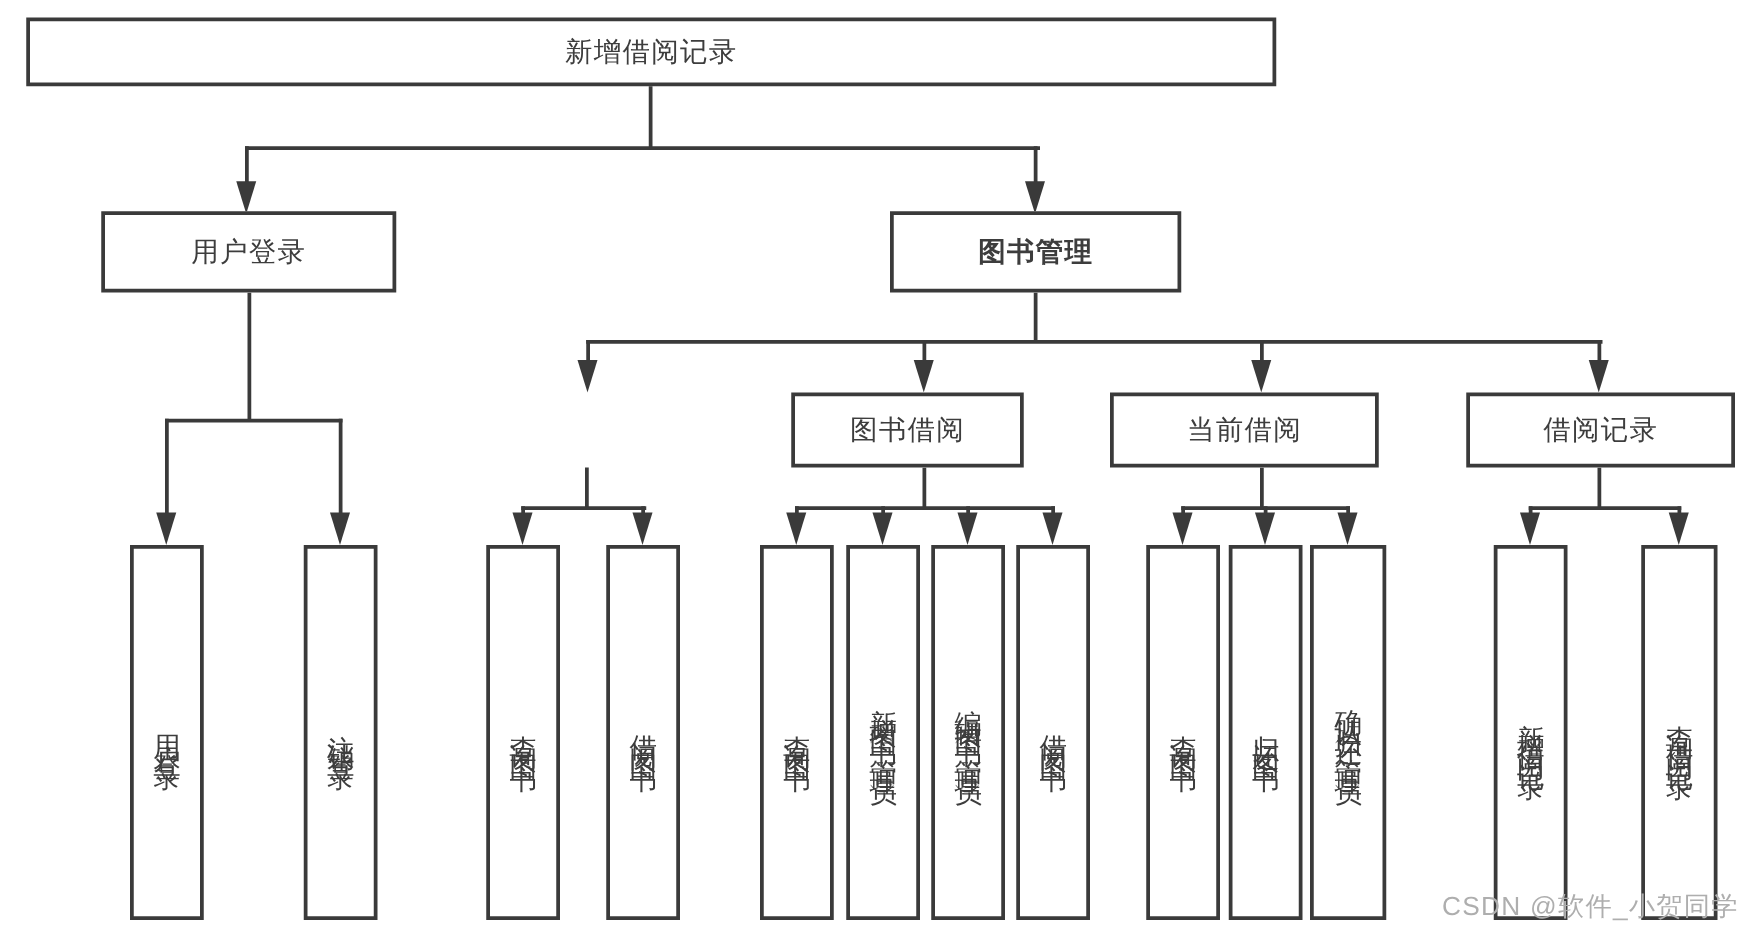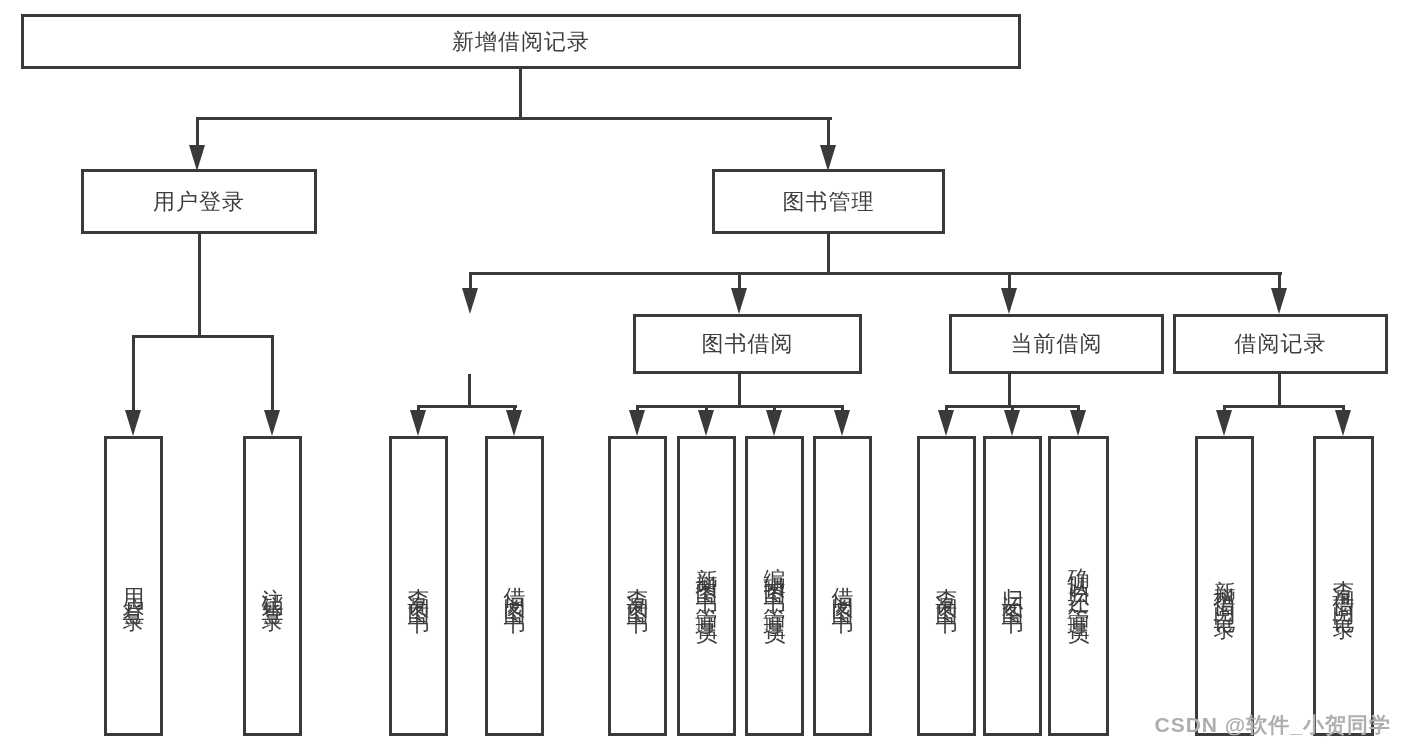--- a/index.html
+++ b/index.html
@@ -48,21 +48,20 @@
     border-top:26px solid var(--line);
     z-index:1;
   }
   .watermark{
     position:absolute;
     color:var(--watermark);
     font-size:21px;
     letter-spacing:1px;
     z-index:3;
     white-space:nowrap;
-    font-weight:bold;
   }
 </style>
 </head>
 <body>
 
 <div id="canvas">
 
   <div class="box" style="left:21px;top:14px;width:1000px;height:55px;">
     <span>新增借阅记录</span>
   </div>
@@ -70,21 +69,21 @@
   <div class="line" style="left:519px;top:68px;width:3px;height:50px;"></div>
   <div class="line" style="left:196px;top:117px;width:636px;height:3px;"></div>
   <div class="line" style="left:196px;top:117px;width:3px;height:31px;"></div>
   <div class="arrow" style="left:189px;top:145px;"></div>
   <div class="line" style="left:827px;top:117px;width:3px;height:31px;"></div>
   <div class="arrow" style="left:820px;top:145px;"></div>
 
   <div class="box" style="left:81px;top:169px;width:236px;height:65px;">
     <span>用户登录</span>
   </div>
-  <div class="box" style="left:712px;top:169px;width:233px;height:65px;">
+  <div class="box" style="left:712px;top:169px;width:233px;height:65px;font-weight:bold;">
     <span>图书管理</span>
   </div>
 
   <div class="line" style="left:198px;top:234px;width:3px;height:103px;"></div>
   <div class="line" style="left:132px;top:335px;width:142px;height:3px;"></div>
   <div class="line" style="left:132px;top:335px;width:3px;height:76px;"></div>
   <div class="arrow" style="left:125px;top:410px;"></div>
   <div class="line" style="left:271px;top:335px;width:3px;height:76px;"></div>
   <div class="arrow" style="left:264px;top:410px;"></div>
 
@@ -92,24 +91,24 @@
   <div class="line" style="left:469px;top:272px;width:813px;height:3px;"></div>
   <div class="line" style="left:469px;top:272px;width:3px;height:18px;"></div>
   <div class="arrow" style="left:462px;top:288px;"></div>
   <div class="line" style="left:738px;top:272px;width:3px;height:18px;"></div>
   <div class="arrow" style="left:731px;top:288px;"></div>
   <div class="line" style="left:1008px;top:272px;width:3px;height:18px;"></div>
   <div class="arrow" style="left:1001px;top:288px;"></div>
   <div class="line" style="left:1278px;top:272px;width:3px;height:18px;"></div>
   <div class="arrow" style="left:1271px;top:288px;"></div>
 
-  <div class="box" style="left:633px;top:314px;width:229px;height:60px;">
+  <div class="box" style="left:633px;top:314px;width:186px;height:60px;">
     <span>图书借阅</span>
   </div>
-  <div class="box" style="left:949px;top:314px;width:215px;height:60px;">
+  <div class="box" style="left:888px;top:314px;width:215px;height:60px;">
     <span>当前借阅</span>
   </div>
   <div class="box" style="left:1173px;top:314px;width:215px;height:60px;">
     <span>借阅记录</span>
   </div>
 
   <div class="line" style="left:468px;top:374px;width:3px;height:33px;"></div>
   <div class="line" style="left:417px;top:405px;width:100px;height:3px;"></div>
   <div class="line" style="left:417px;top:405px;width:3px;height:8px;"></div>
   <div class="arrow" style="left:410px;top:410px;"></div>

